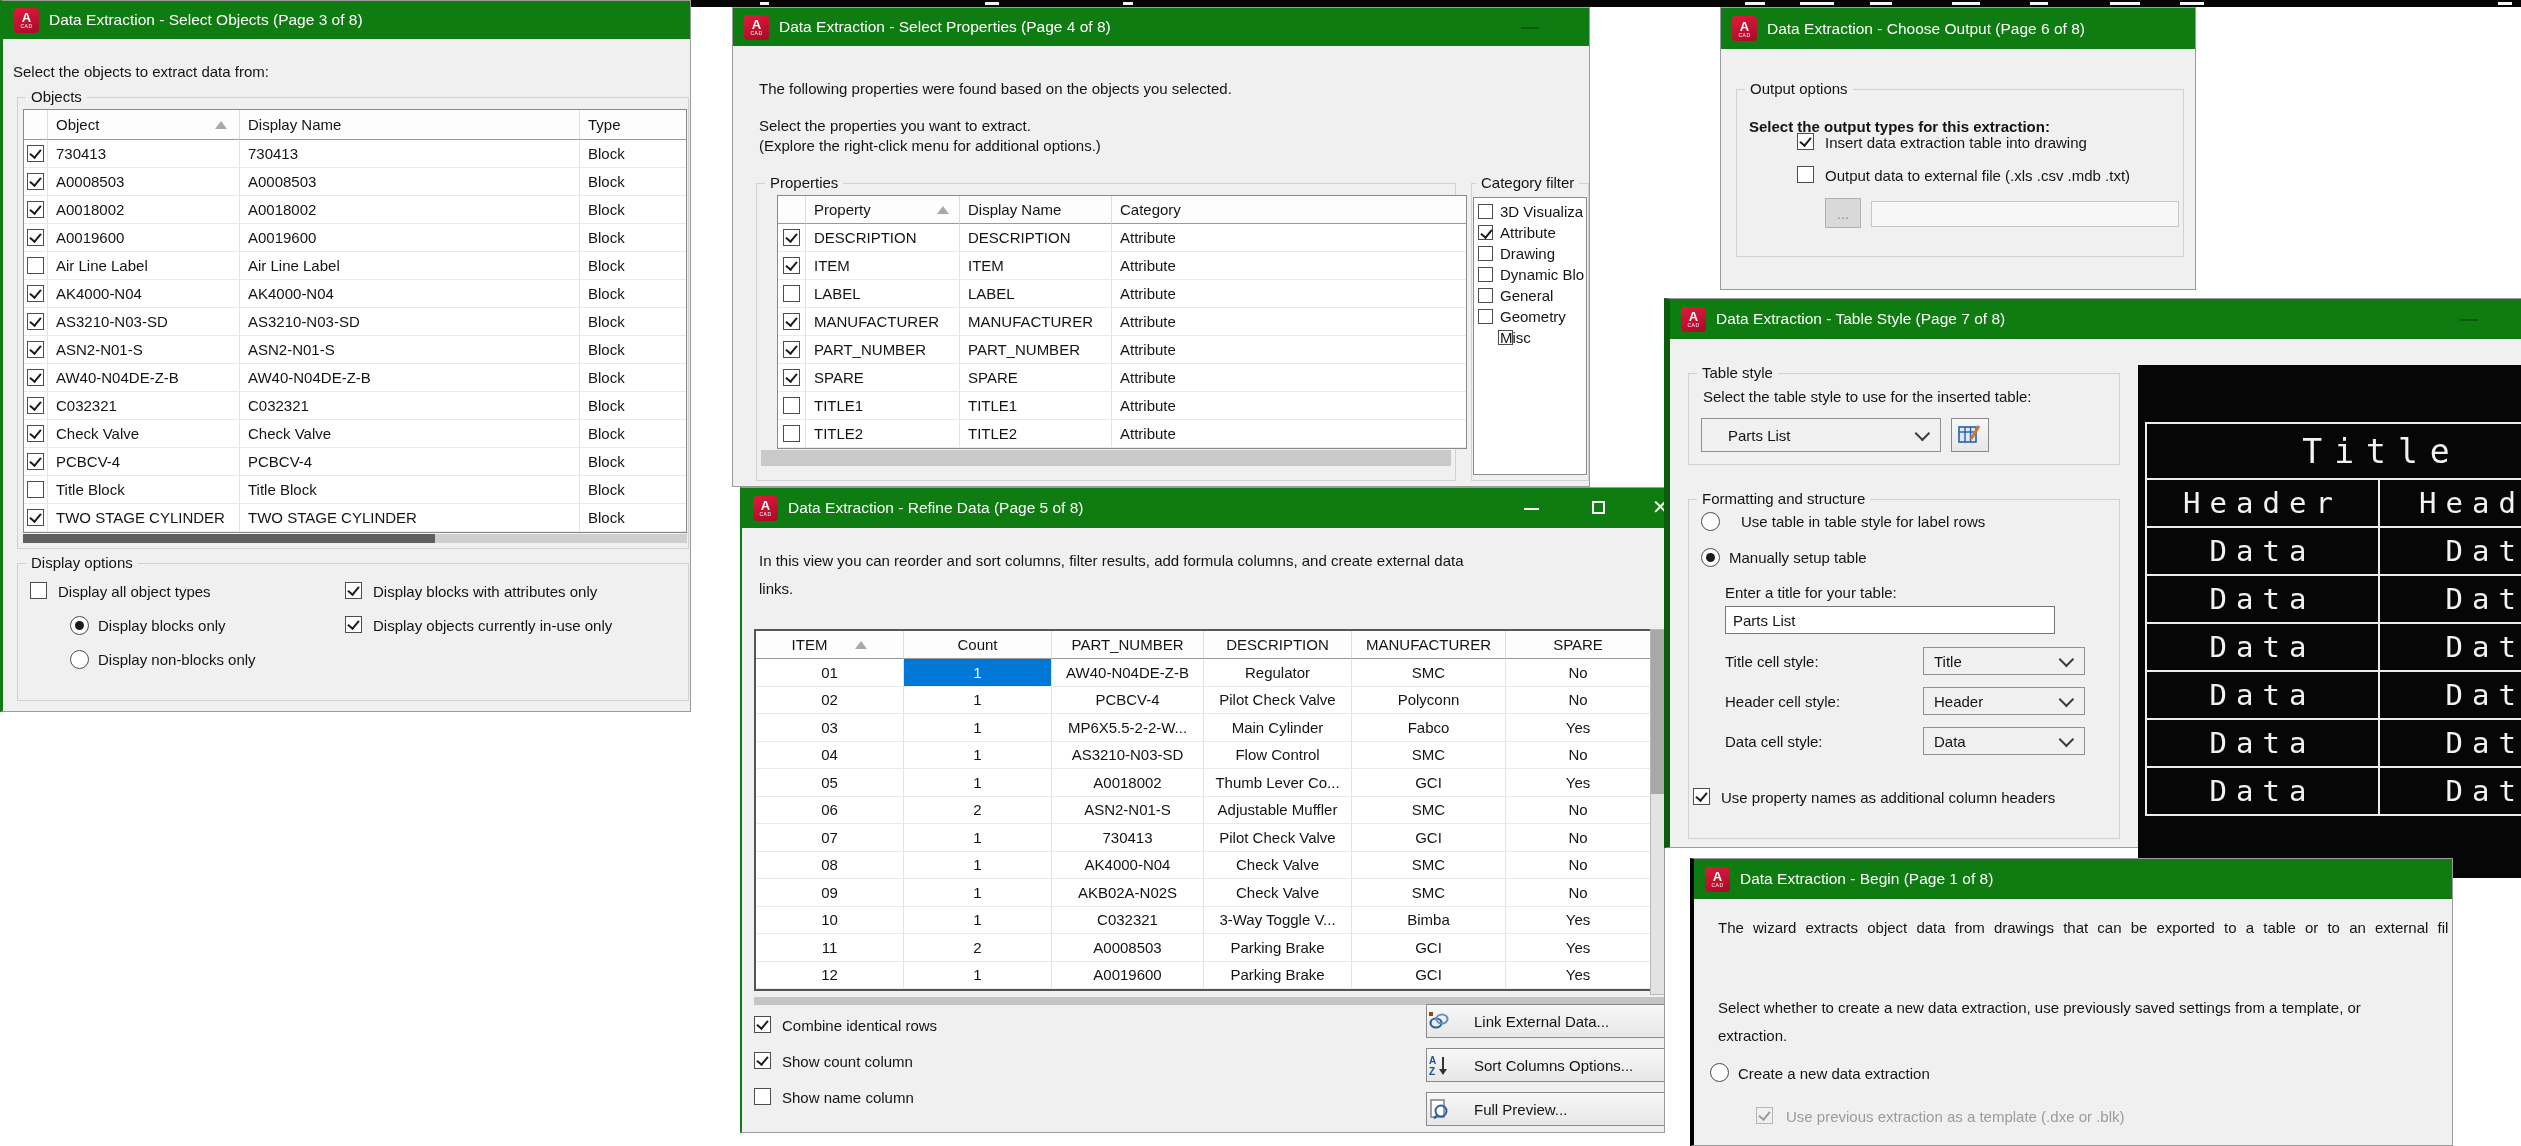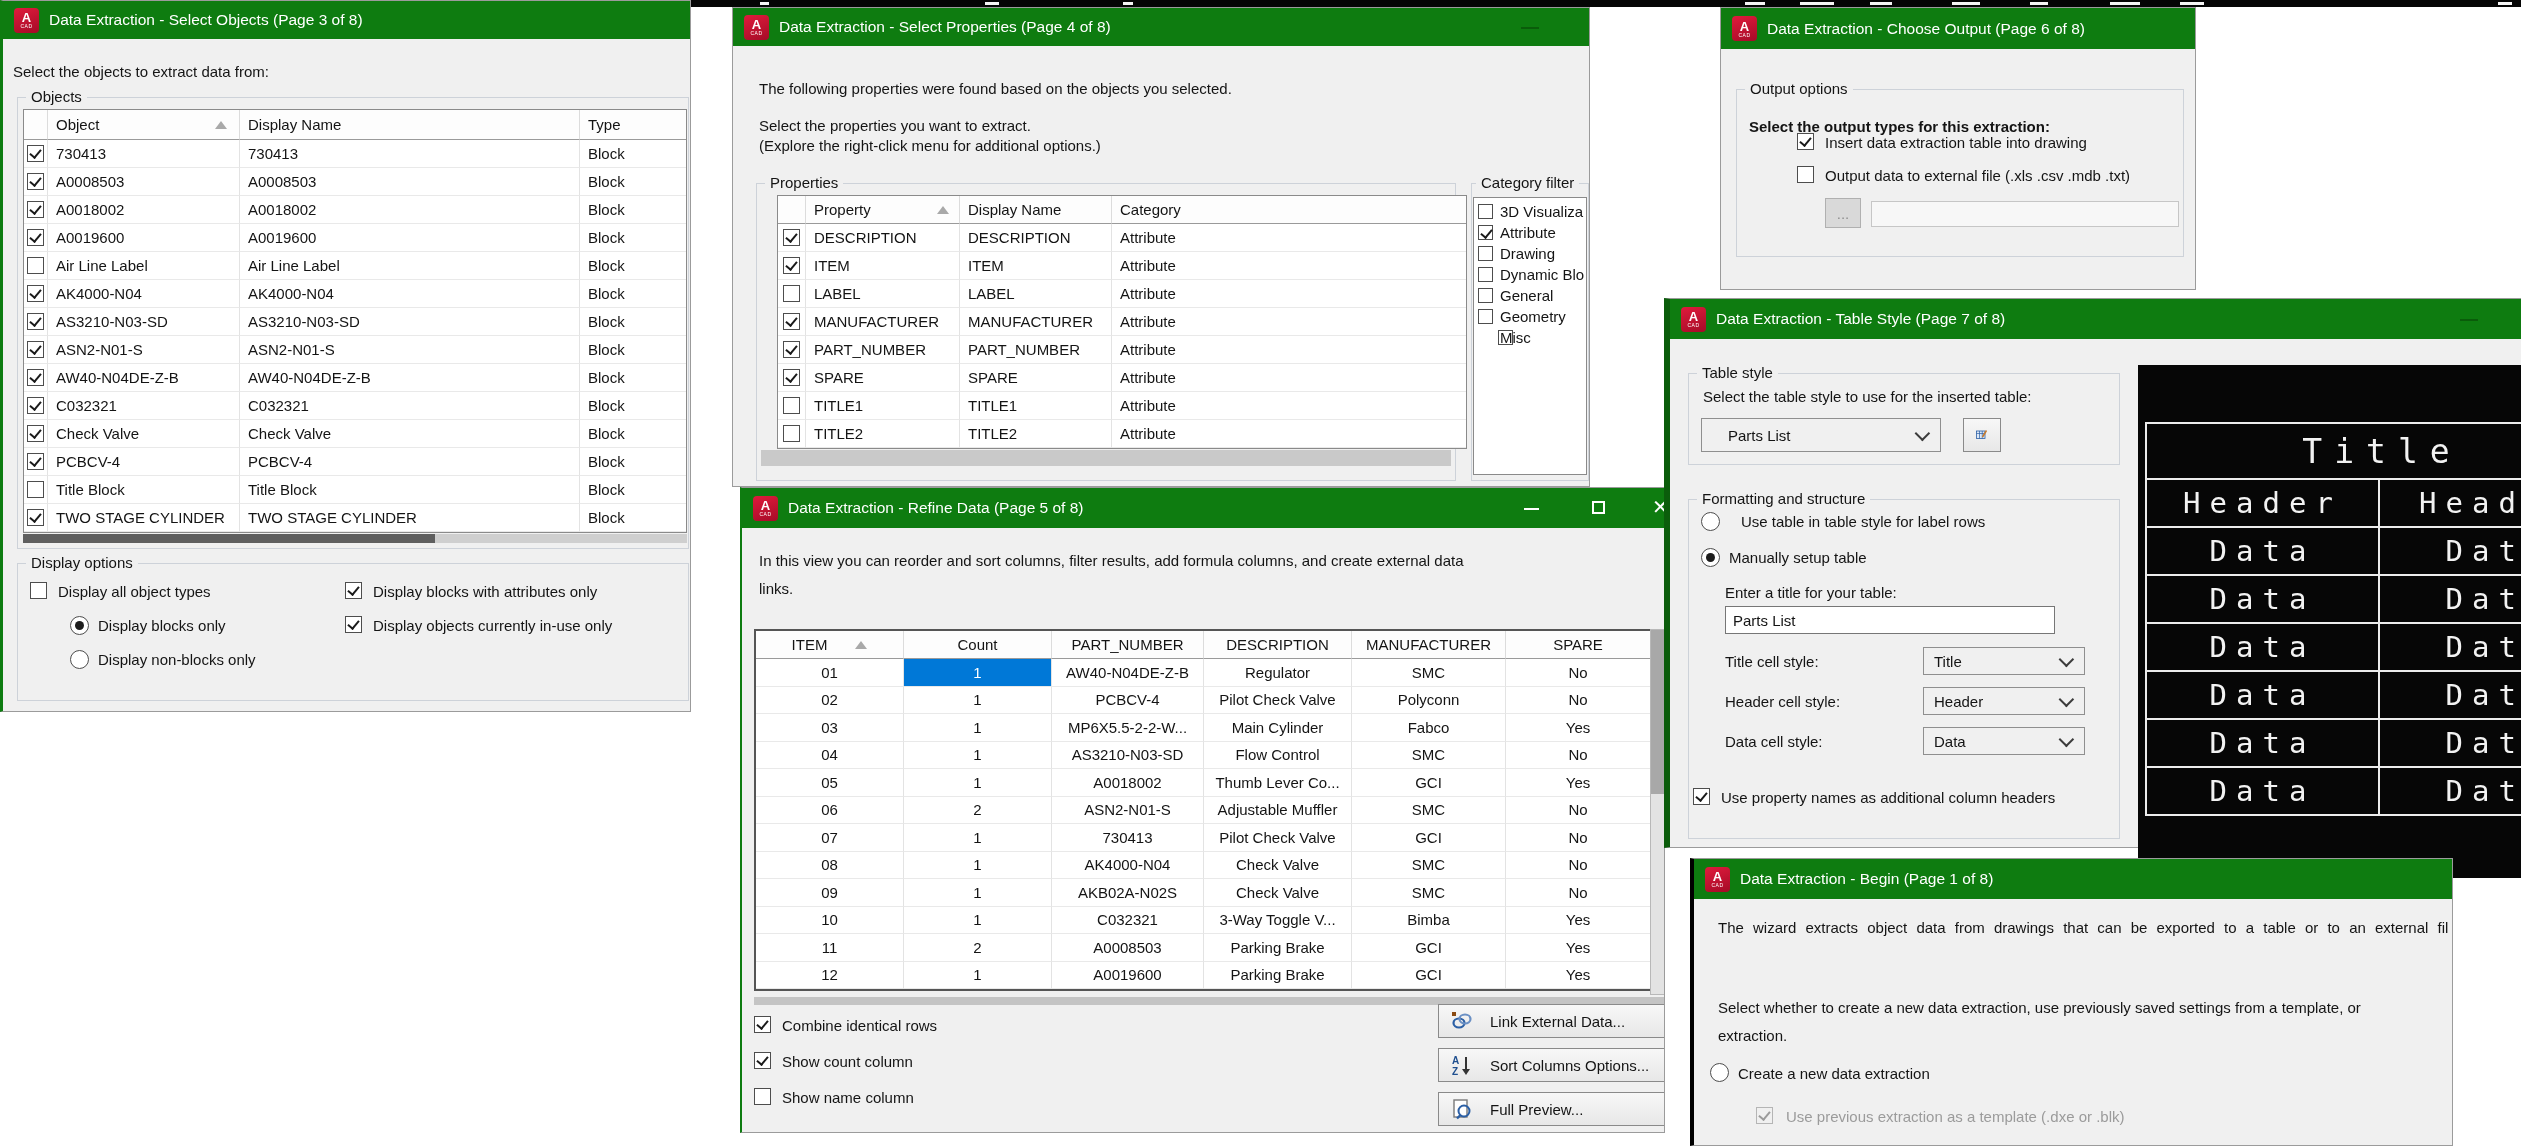--- a/index.html
+++ b/index.html
@@ -22,21 +22,21 @@
   .rd{position:absolute;width:19px;height:19px;border:1px solid #4d4d4d;border-radius:50%;background:#fff;box-sizing:border-box;}
   .rd[data-on="true"]::after{content:"";position:absolute;left:4px;top:4px;width:9px;height:9px;border-radius:50%;background:#1c1c1c;}
   .tbl{position:absolute;background:#404040;border:1px solid #8a8a8a;display:grid;box-sizing:content-box;}
   .tbl .h{background:#fdfdfd;border-bottom:1px solid #9a9a9a;border-right:1px solid #dcdcdc;display:flex;align-items:center;padding:0 8px;white-space:nowrap;overflow:hidden;}
   .tbl .c{border-right:1px solid #e3e3e3;border-bottom:1px solid #e9e9e9;display:flex;align-items:center;padding:0 8px;white-space:nowrap;overflow:hidden;background:#fff;}
   .ctr{justify-content:center;}
   .sel{background:#0078d7 !important;color:#fff;}
   .tri{width:0;height:0;border-left:6px solid transparent;border-right:6px solid transparent;border-bottom:8px solid #a9a9a9;}
   .dd{position:absolute;background:#f0f0f0;border:1px solid #8f8f8f;display:flex;align-items:center;padding:0 10px;box-sizing:border-box;}
   .dd .chev{margin-left:auto;width:9px;height:9px;border:solid #3c3c3c;border-width:0 0 2px 2px;transform:rotate(-45deg) translateY(-3px);}
-  .btn3{position:absolute;background:linear-gradient(#f7f7f7,#e7e7e7);border:1px solid #8a8a8a;display:flex;align-items:center;gap:17px;padding:0 12px;box-sizing:border-box;white-space:nowrap;overflow:hidden;margin-left:12px;}
+  .btn3{position:absolute;background:linear-gradient(#f7f7f7,#e7e7e7);border:1px solid #8a8a8a;display:flex;align-items:center;gap:24px;padding:0 1px;box-sizing:border-box;white-space:nowrap;overflow:hidden;}
   .mindash{position:absolute;width:18px;height:2px;background:#0a5c0a;}
   .wmin{position:absolute;width:15px;height:2px;background:#fff;}
   .wmax{position:absolute;width:13px;height:13px;border:2px solid #fff;box-sizing:border-box;background:transparent;}
   .wclose{position:absolute;color:#fff;font-size:20px;line-height:20px;}
   .hsb{position:absolute;background:#cfcfcf;}
   .hsb .th{position:absolute;background:#5f5f5f;height:100%;}
   .vsb{position:absolute;background:#e3e3e3;border:1px solid #b8b8b8;box-sizing:border-box;}
   .vsb .th{position:absolute;background:#a8a8a8;width:100%;}
   .treeicon-folder{position:absolute;width:18px;height:13px;background:#f3cc5a;border:1px solid #ad8420;border-radius:1px;}
   .treeicon-folder::before{content:"";position:absolute;left:0;top:-4px;width:8px;height:3px;background:#f3cc5a;border:1px solid #ad8420;border-bottom:none;}

